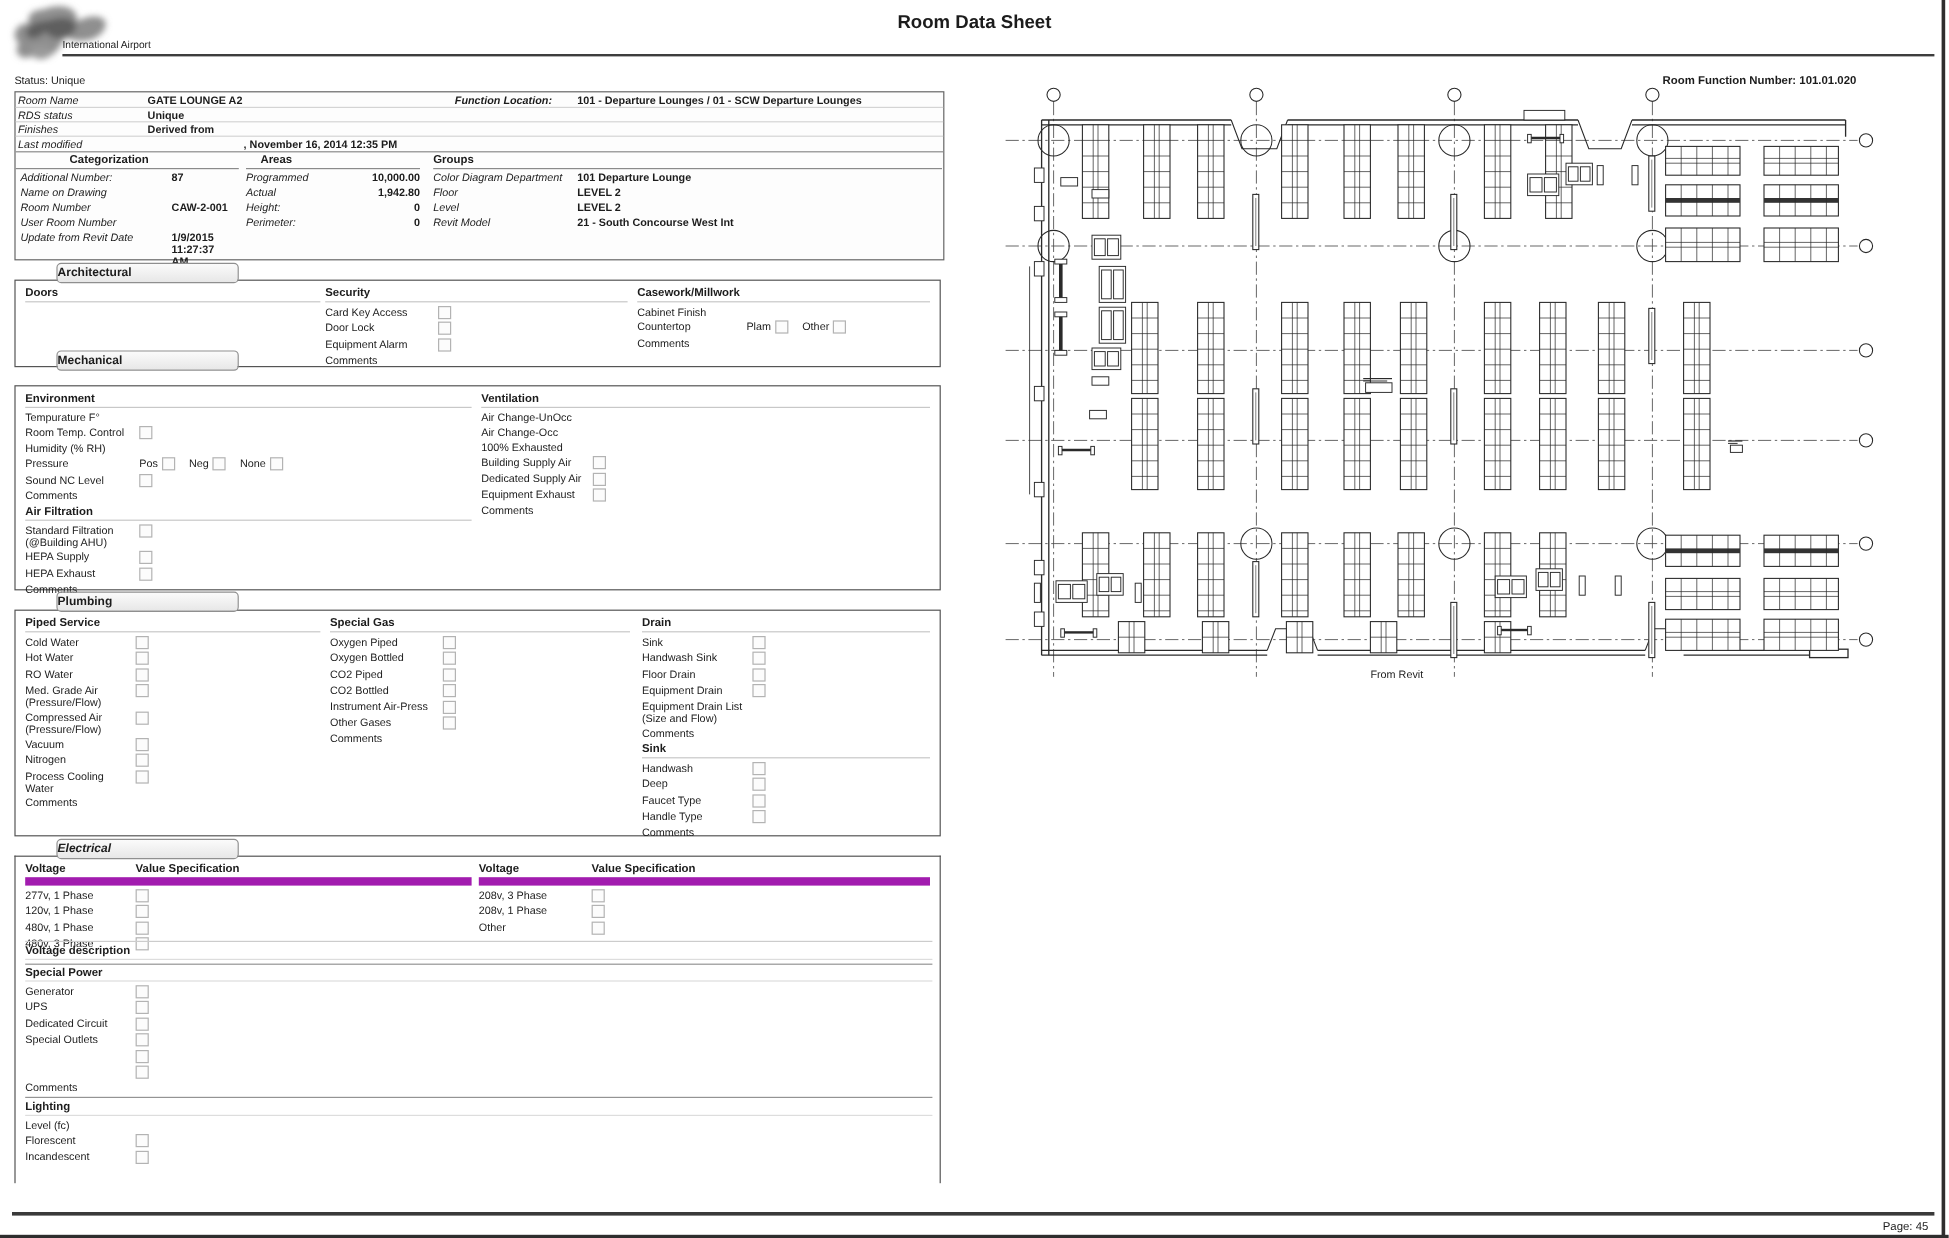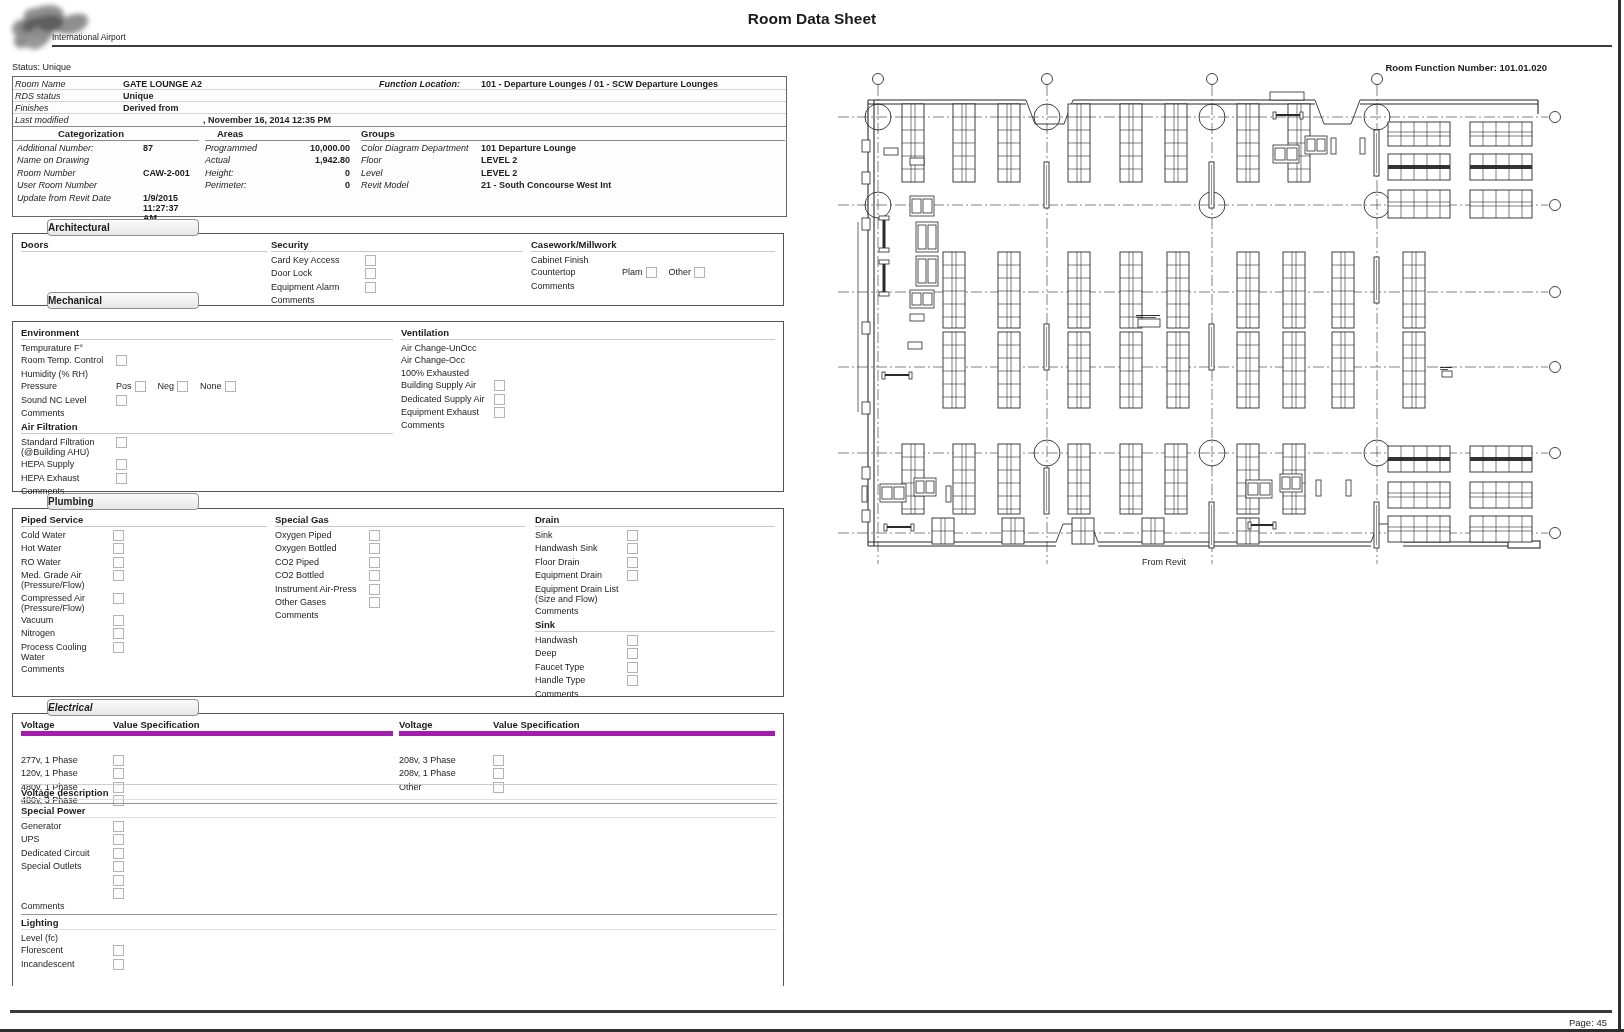--- a/index.html
+++ b/index.html
@@ -26,21 +26,21 @@
   .chead{font-weight:bold;font-size:9.5px;line-height:11px;border-bottom:1px solid #c8c8c8;padding-bottom:1px;margin-bottom:3px;}
   .shead{font-weight:bold;font-size:9.5px;line-height:11px;border-top:1px solid #949494;border-bottom:1px solid #ddd;padding:1.5px 0 1px 0;margin-bottom:3px;}
   .frow{display:flex;align-items:flex-start;margin-bottom:2.4px;line-height:10px;font-size:9px;}
   .frow .lbl{width:var(--lw,92px);flex:none;}
   .frow .lbl>div{min-height:10px;}
   .frow .val{font-weight:bold;white-space:pre-line;}
   .cb{width:9px;height:9px;border:1px solid #b3b3b3;background:#fcfcfc;display:inline-block;flex:none;margin-top:0px;}
   .opts{display:flex;align-items:flex-start;}
   .opts .optlbl{margin-right:3px;}
   .opts .cb{margin-right:12px;}
-  .hdrpair{display:flex;font-weight:bold;font-size:9.5px;border-bottom:5px solid #a21caf;padding-bottom:1px;margin-bottom:19px;}
+  .hdrpair{display:flex;font-weight:bold;font-size:9.5px;border-bottom:7px solid #a21caf;padding-bottom:1px;margin-bottom:3px;}
   
   #plan-svg{position:absolute;left:822px;top:72px;}
   #plan-caption{left:1084px;top:557px;width:160px;text-align:center;font-size:9px;}
   
   #footer-line{left:10px;top:1010px;width:1602px;height:3px;background:#3a3a3a;}
   #page-num{top:1017px;right:17px;font-size:9.5px;}
   #edge-right{right:3px;top:0;width:3px;height:1032px;background:#2e2e2e;}
   #edge-bottom{left:0;top:1029px;width:1624px;height:3px;background:#2e2e2e;}
 </style>
 </head>

